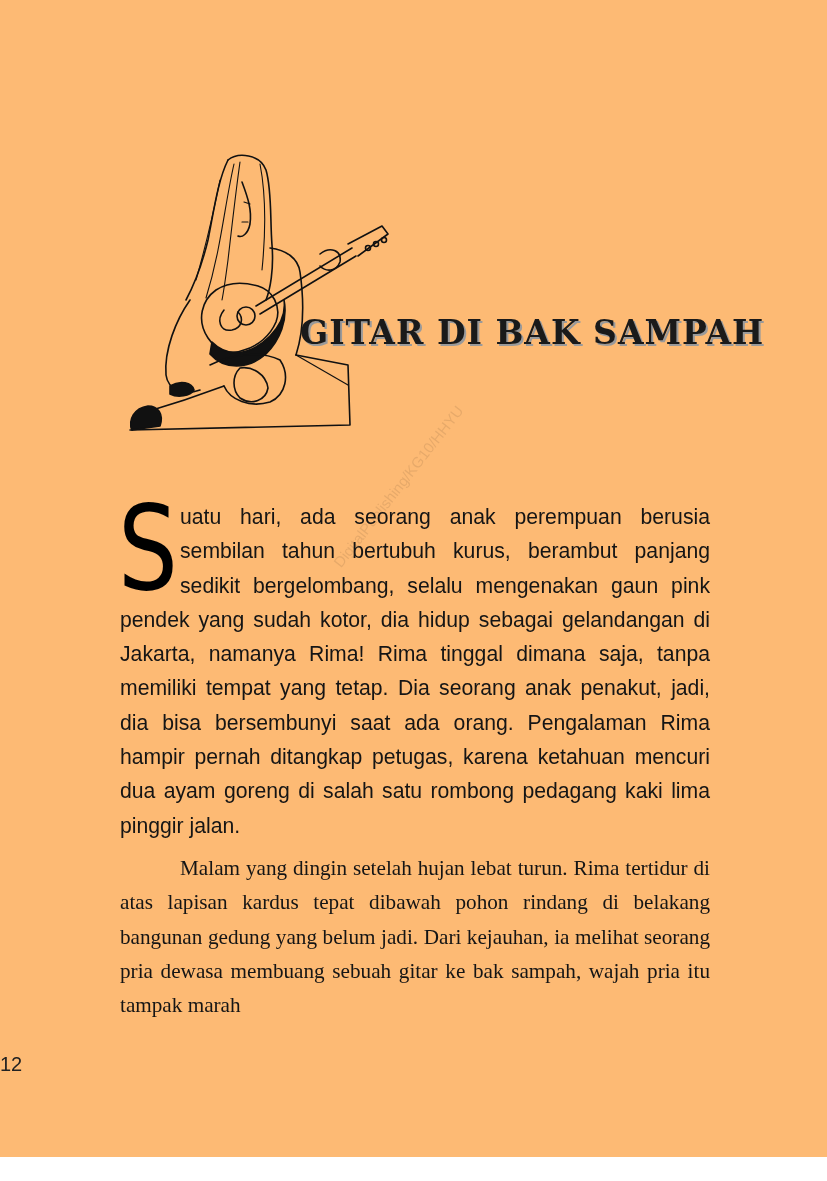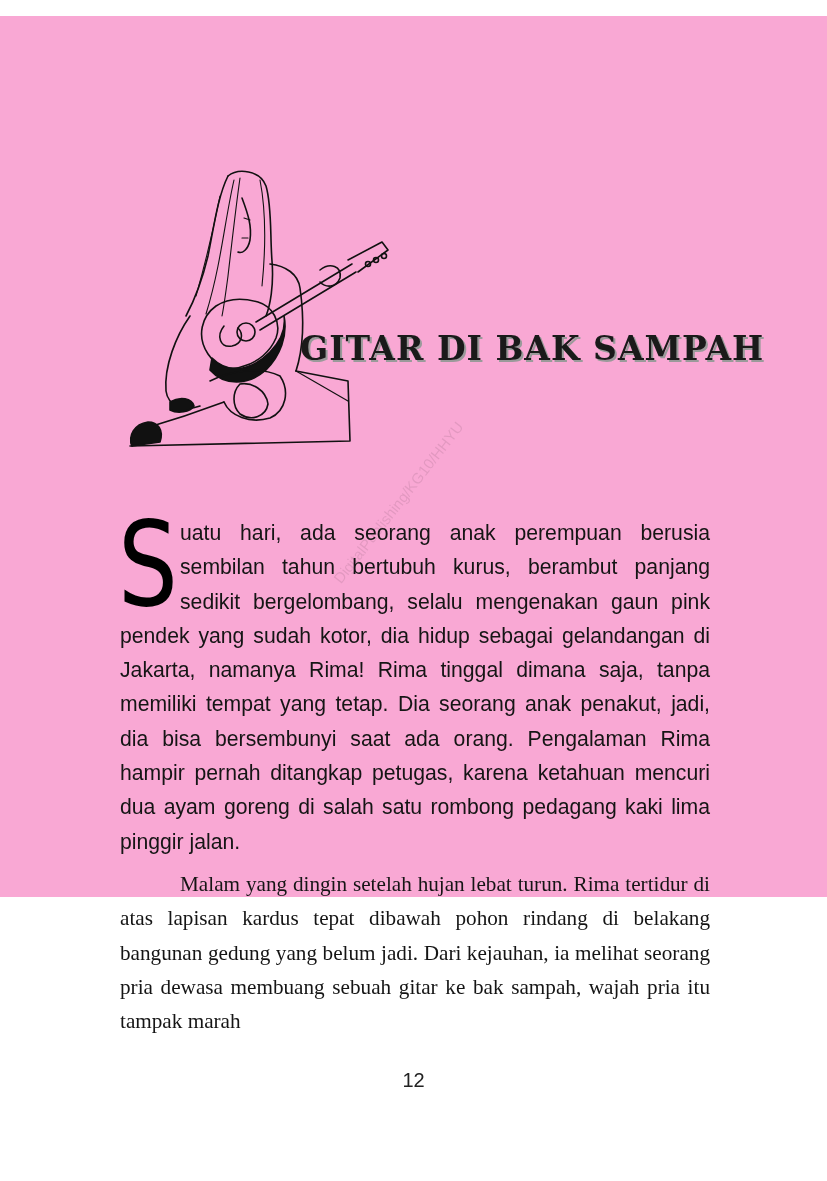--- a/index.html
+++ b/index.html
@@ -1,17 +1,17 @@
 <!DOCTYPE html>
 <html><head>
   <meta charset="utf-8">
   <style>
     html, body { margin: 0; padding: 0; background: #ffffff; }
     body { width: 827px; height: 1181px; position: relative; overflow: hidden; font-family: "Liberation Sans", "DejaVu Sans", sans-serif; color: #111; }
-    .page { position: absolute; left: 0; top: 16px; width: 827px; height: 881px; background: #f9a8d4; }
+    .page { position: absolute; left: 0; top: 0; width: 827px; height: 1157px; background: #fdba74; }
     .illustration { position: absolute; left: 120px; top: 150px; width: 280px; height: 285px; }
     .chapter-title {
       position: absolute; left: 300px; top: 313px;
       font-family: "DejaVu Serif", serif; font-weight: bold;
       font-size: 33px; letter-spacing: 1px; color: #1a1a1a;
       text-shadow: 2px 2px 0 #9a9a9a;
       white-space: nowrap;
     }
     .body-text {
       position: absolute; left: 120px; top: 500px; width: 590px;
@@ -25,21 +25,21 @@
       line-height: 92px; height: 100px; margin: 2px 6px 0 -2px; color: #000;
       transform: scaleX(0.8); transform-origin: left top; width: 56px;
     }
     .watermark {
       position: absolute; left: 330px; top: 560px;
       transform: rotate(-52deg); transform-origin: left top;
       font-size: 15px; color: rgba(0,0,0,0.09); white-space: nowrap;
       font-family: "Liberation Sans", sans-serif;
     }
     .page-number {
-      position: absolute; left: 0; top: 1053px; width: 827px; text-align: center;
+      position: absolute; left: 0; top: 1053px; width: 827px; 
       font-size: 20px; color: #222; font-family: "Liberation Sans", sans-serif;
     }
   </style>
 </head>
 <body>
 
 <div class="page">
 
   <svg class="illustration" viewBox="0 0 280 285" xmlns="http://www.w3.org/2000/svg" fill="none" stroke="#111" stroke-width="1.6" stroke-linecap="round" stroke-linejoin="round">
 

